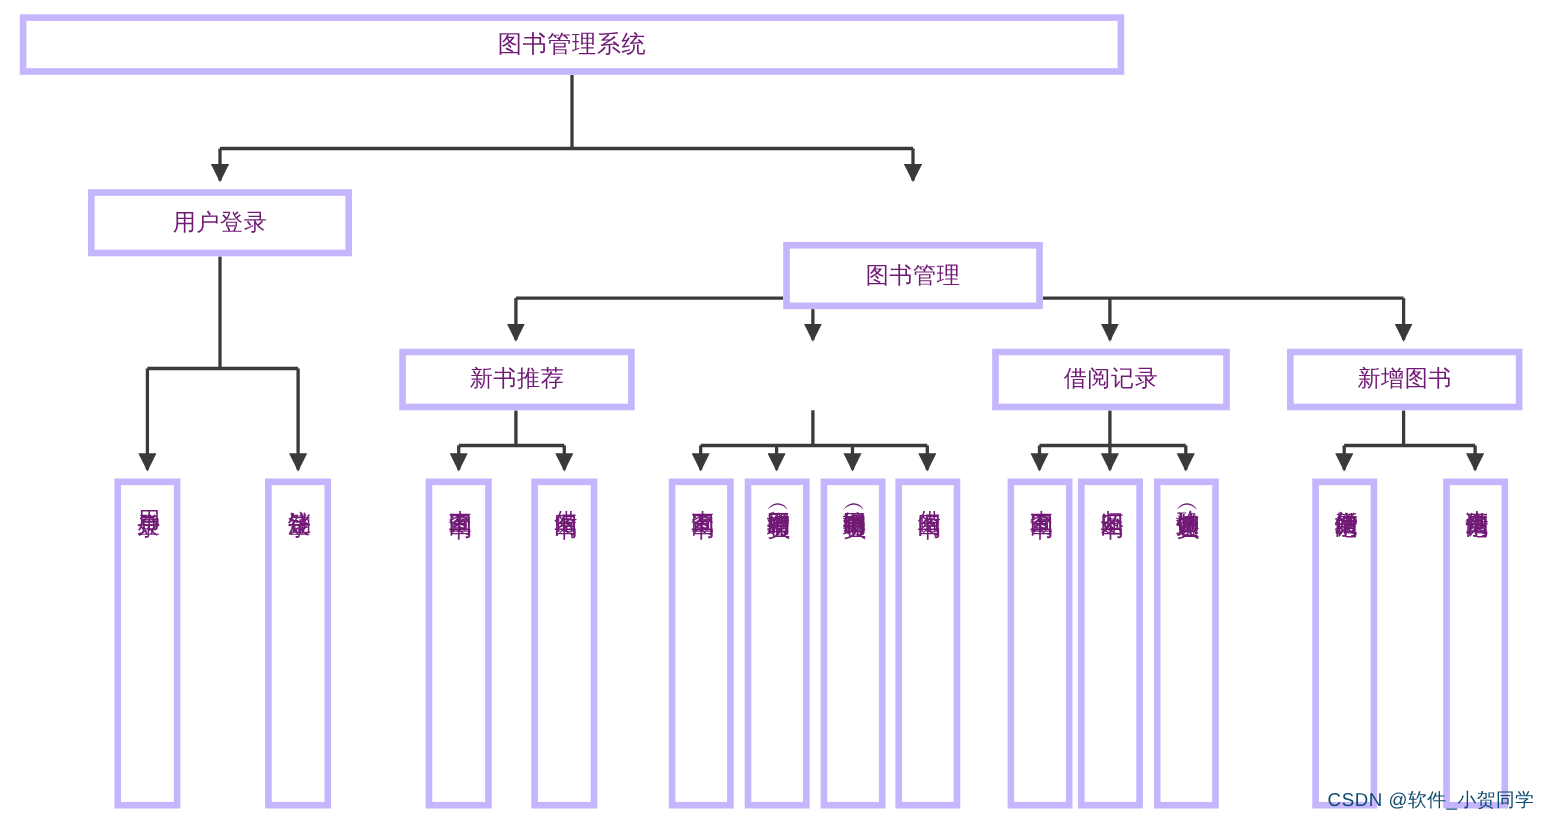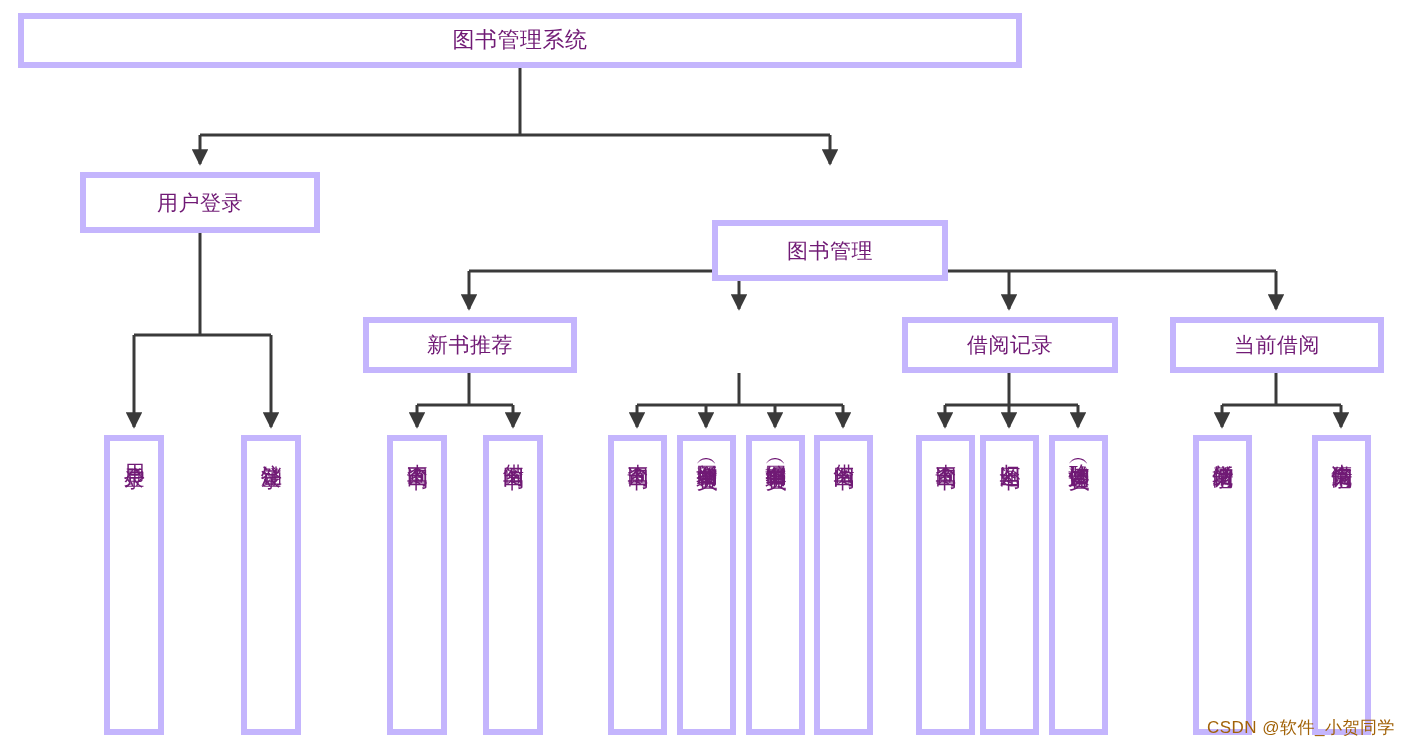--- a/index.html
+++ b/index.html
@@ -57,21 +57,21 @@
     display: block;
   }
   .vlabel.tall {
     letter-spacing: 1px;
   }
   #watermark {
     position: absolute;
     right: 10px;
     bottom: 8px;
     font-size: 17px;
-    color: #a16207;
+    color: #0c4a6e;
     letter-spacing: 0.5px;
     white-space: nowrap;
     pointer-events: none;
   }
 </style>
 </head>
 <body>
 
 <div id="canvas">
 
@@ -137,21 +137,21 @@
     <span>图书管理</span>
   </div>
 
   <div class="node horiz" style="left:363px; top:317px; width:214px; height:56px;">
     <span>新书推荐</span>
   </div>
   <div class="node horiz" style="left:902px; top:317px; width:216px; height:56px;">
     <span>借阅记录</span>
   </div>
   <div class="node horiz" style="left:1170px; top:317px; width:214px; height:56px;">
-    <span>当前借阅</span>
+    <span>新增图书</span>
   </div>
 
   <div class="node vert" style="left:104px; top:435px; width:60px; height:300px;">
     <span class="vlabel">用户登录</span>
   </div>
   <div class="node vert" style="left:241px; top:435px; width:60px; height:300px;">
     <span class="vlabel">注销登录</span>
   </div>
 
   <div class="node vert" style="left:387px; top:435px; width:60px; height:300px;">

